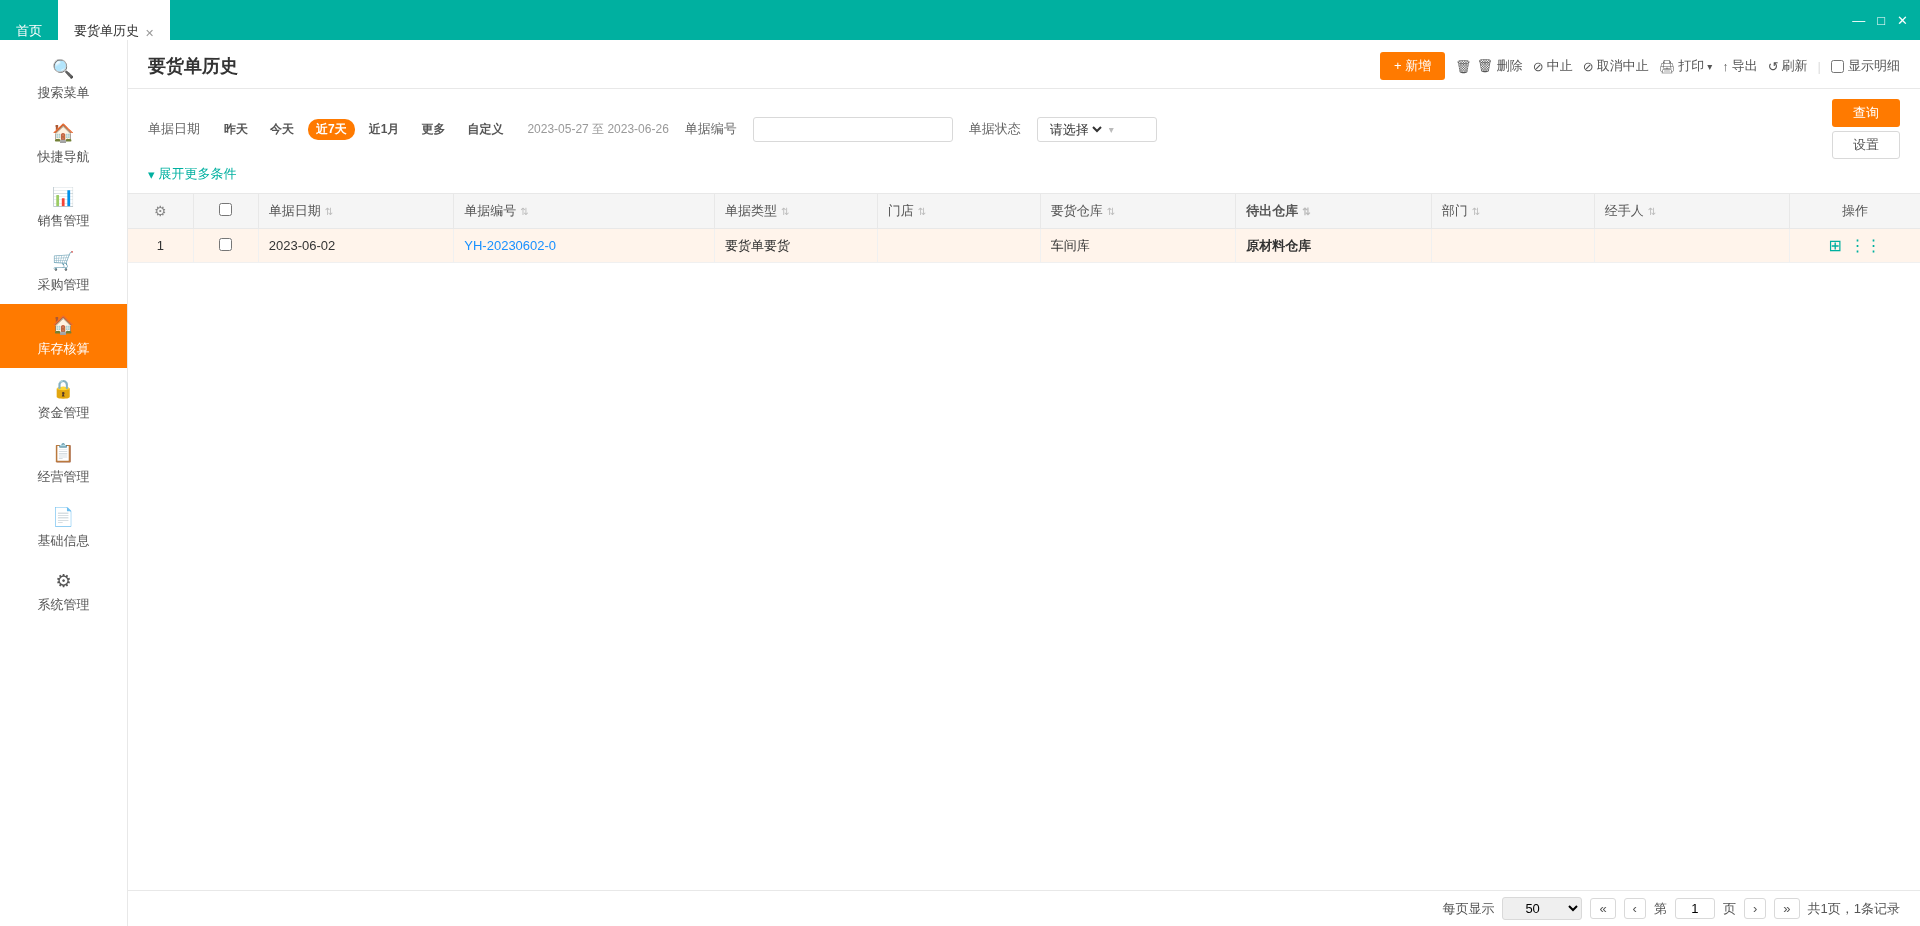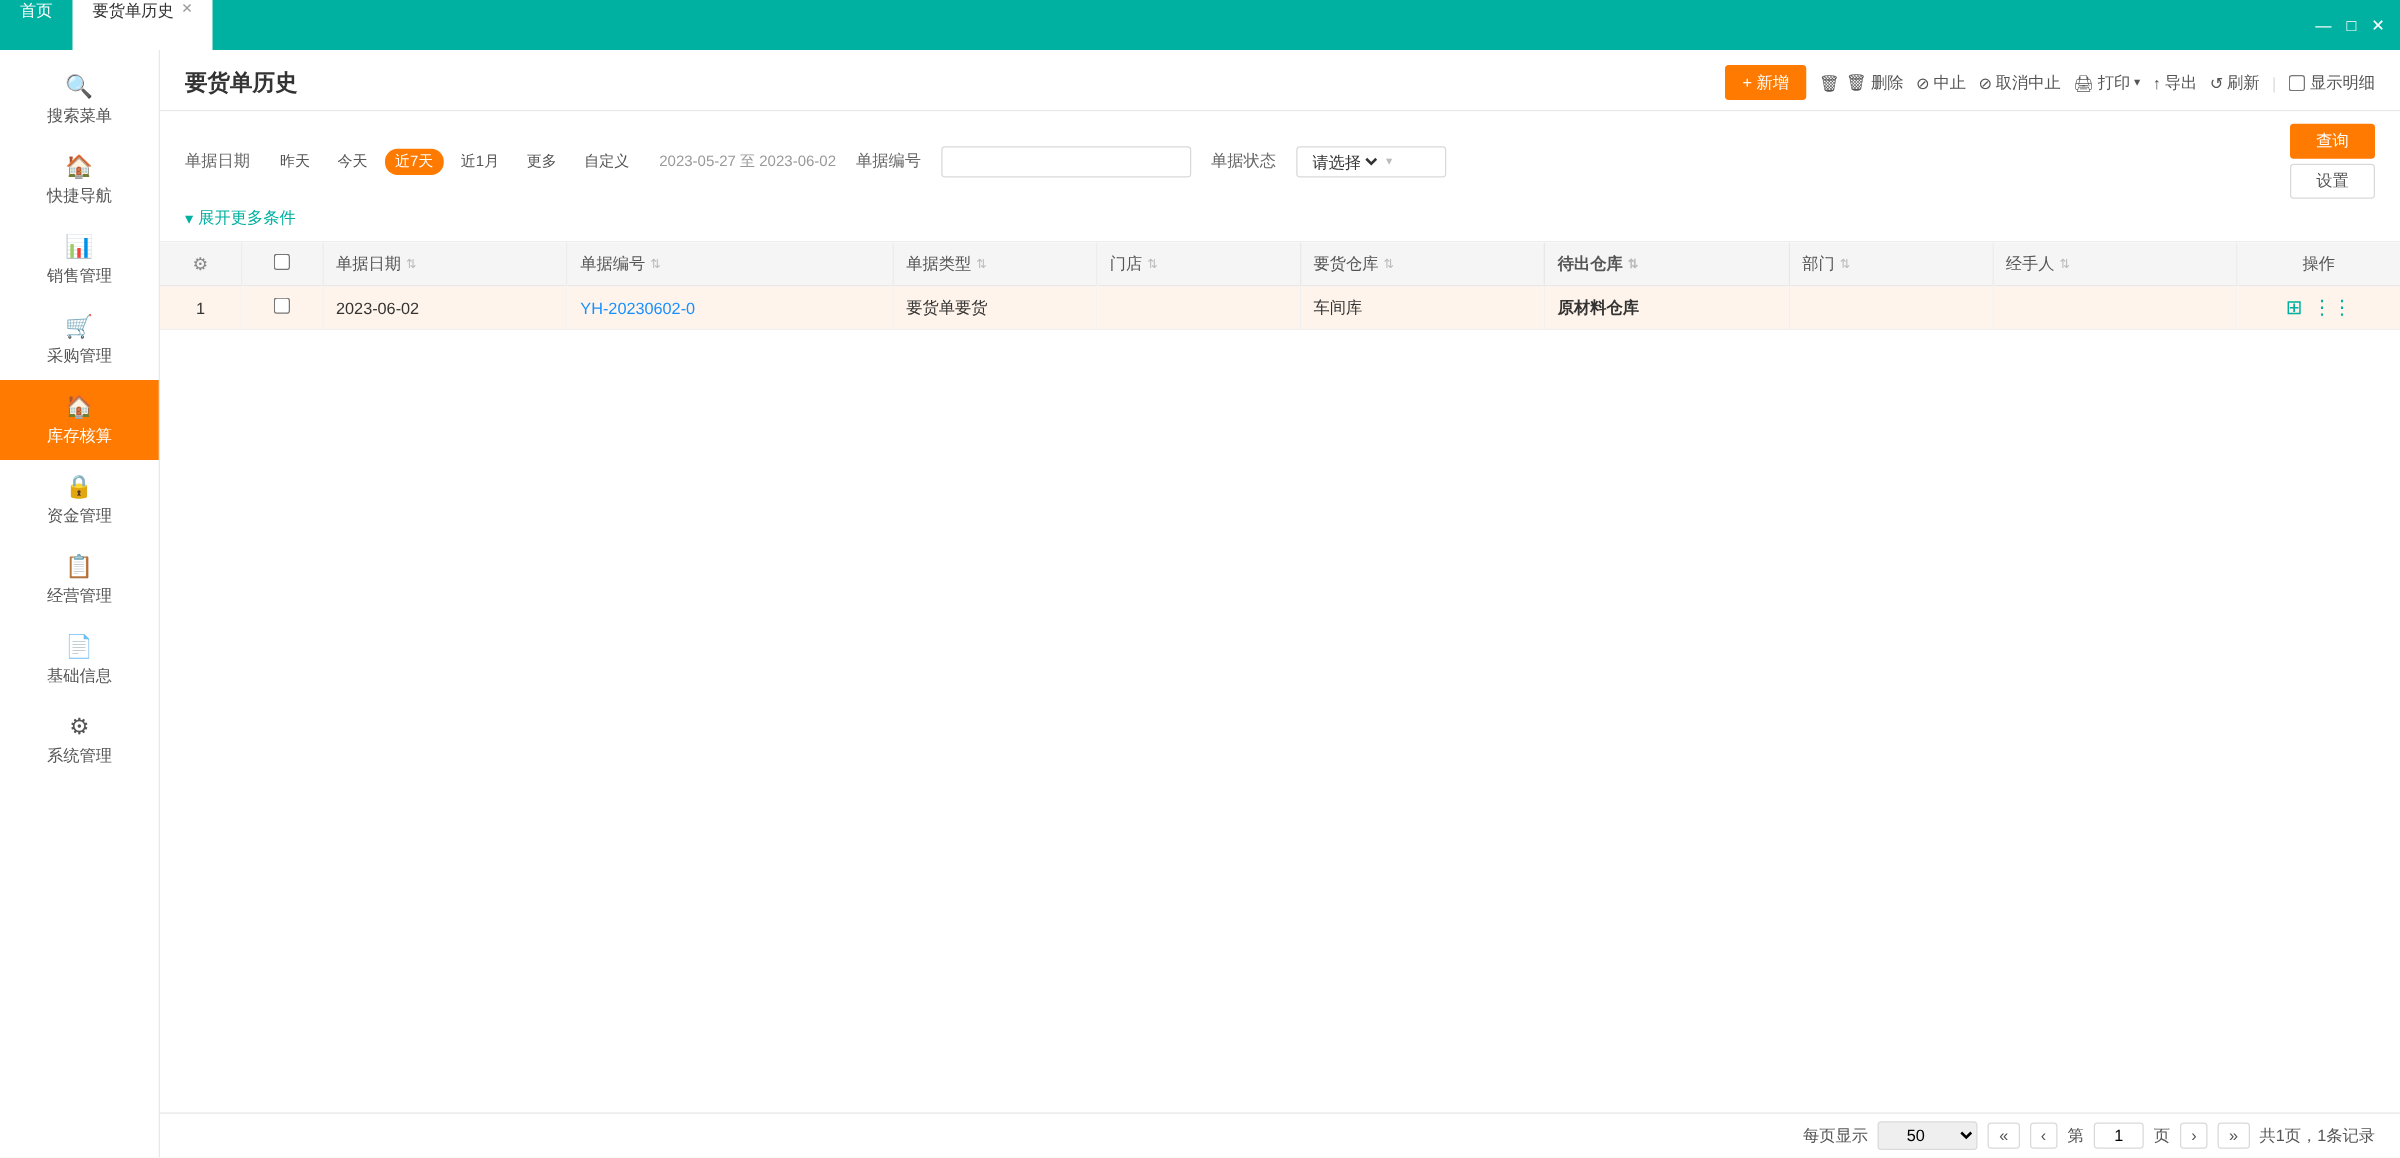--- a/index.html
+++ b/index.html
@@ -15,21 +15,21 @@
       flex-shrink: 0;
     }
     .top-bar-tabs {
       display: flex;
       align-items: stretch;
       height: 100%;
     }
     .tab-item {
       padding: 0 16px;
       display: flex;
-      align-items: flex-start;
+      align-items: flex-end;
       color: #fff;
       cursor: pointer;
       font-size: 13px;
       white-space: nowrap;
     }
     .tab-item.active {
       background: #fff;
       color: #333;
     }
     .tab-item .close-btn {
@@ -138,21 +138,21 @@
       flex-shrink: 0;
     }
     .filter-row {
       display: flex;
       align-items: center;
       gap: 16px;
       flex-wrap: wrap;
     }
     .filter-label { color: #666; font-size: 13px; white-space: nowrap; }
     .filter-date-options { display: flex; align-items: center; gap: 6px; }
-    .date-btn { padding: 2px 8px; border-radius: 10px; cursor: pointer; font-size: 12px; color: #555; }
+    .date-btn { padding: 2px 8px; border-radius: 10px; cursor: pointer; font-size: 12px; color: #555; font-weight: bold; }
     .date-btn.active { background: #ff7a00; color: #fff; }
     .date-range-text { font-size: 12px; color: #999; }
     .filter-input {
       border: 1px solid #d9d9d9;
       border-radius: 3px;
       padding: 4px 8px;
       font-size: 13px;
       width: 200px;
       outline: none;
     }
@@ -418,21 +418,21 @@
       <div class="filter-row">
         <span class="filter-label">单据日期</span>
         <div class="filter-date-options">
           <span class="date-btn">昨天</span>
           <span class="date-btn">今天</span>
           <span class="date-btn active">近7天</span>
           <span class="date-btn">近1月</span>
           <span class="date-btn">更多</span>
           <span class="date-btn">自定义</span>
         </div>
-        <span class="date-range-text">2023-05-27 至 2023-06-02</span>
+        <span class="date-range-text">2023-05-27 至 2023-06-26</span>
 
         <span class="filter-label">单据编号</span>
         <input class="filter-input" type="text" value="" style="">
 
         <span class="filter-label">单据状态</span>
         <div class="filter-select-wrap">
           <select>
             <option value="">请选择</option>
           </select>
           <span style="font-size:10px;color:#bbb;">▾</span>

